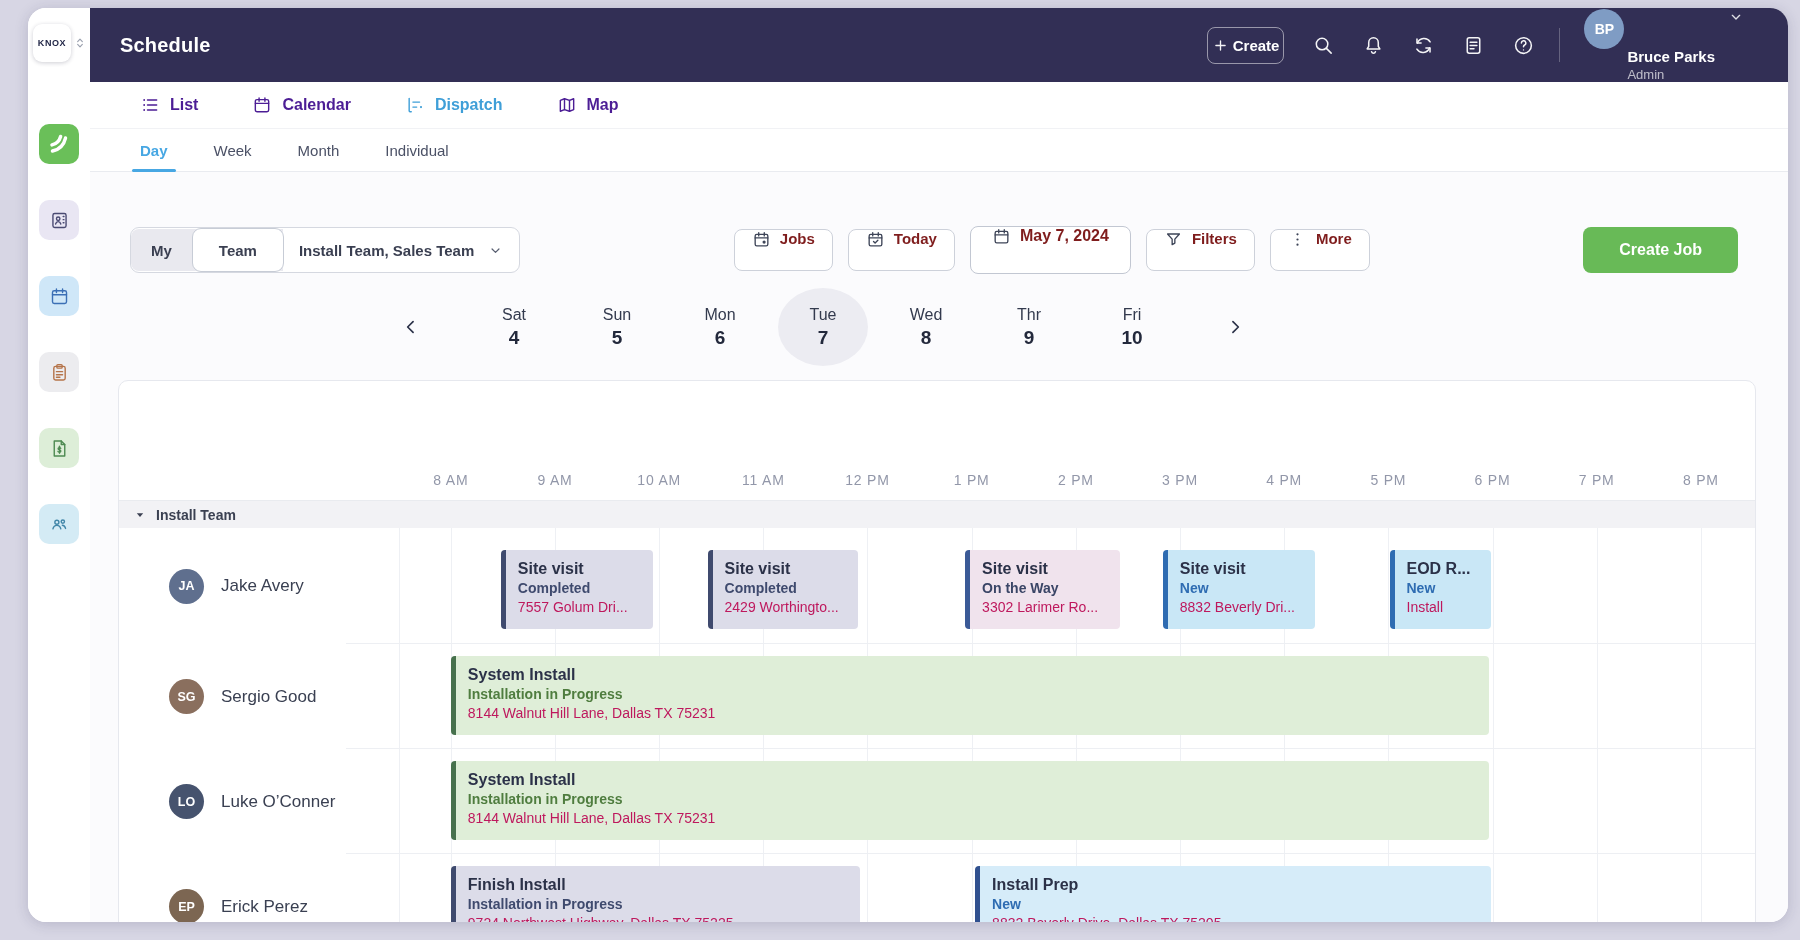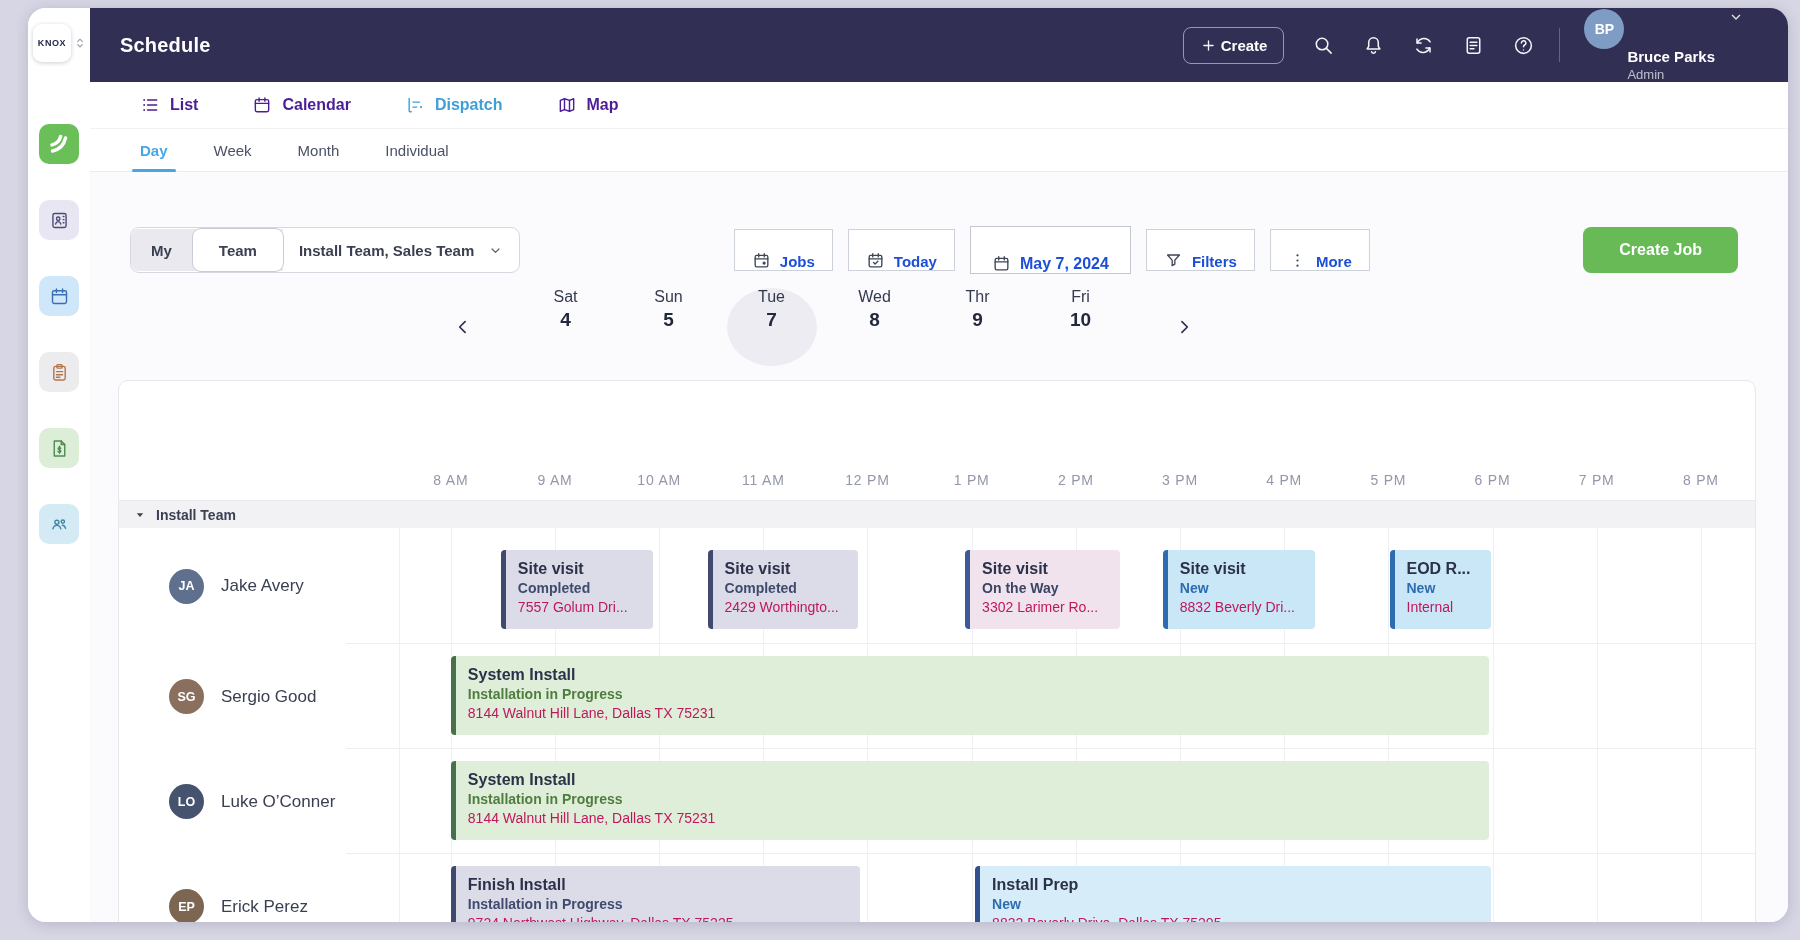--- a/index.html
+++ b/index.html
@@ -12,21 +12,21 @@
   .logo-wrap{position:absolute;top:16px;left:5px;display:flex;align-items:center;gap:2px;}
   .logo-tile{width:38px;height:38px;background:#fff;border-radius:9px;box-shadow:0 1px 4px rgba(30,30,60,.22);display:flex;align-items:center;justify-content:center;font-size:9px;font-weight:800;color:#232848;letter-spacing:.6px;}
   .logo-chev{color:#9aa0ae;display:flex;}
   .side-nav{position:absolute;top:116px;left:0;right:0;display:flex;flex-direction:column;align-items:center;gap:36px;}
   .side-tile{width:40px;height:40px;border-radius:10px;display:flex;align-items:center;justify-content:center;cursor:pointer;}
 
   
   .topbar{position:absolute;left:62px;right:0;top:0;height:74px;background:#322f55;display:flex;align-items:center;color:#fff;z-index:5;}
   .tb-title{margin-left:30px;font-size:20px;font-weight:700;letter-spacing:.2px;}
   .tb-spacer{flex:1;}
-  .tb-create{display:flex;align-items:center;gap:4px;border:1px solid rgba(255,255,255,.5);border-radius:8px;padding:9px 16px;font-size:15px;font-weight:600;margin-right:28px;cursor:pointer;}
+  .tb-create{display:flex;align-items:center;gap:4px;border:1px solid rgba(255,255,255,.5);border-radius:8px;padding:9px 4px;font-size:15px;font-weight:600;margin-right:28px;cursor:pointer;}
   .tb-icons{display:flex;gap:27px;align-items:center;margin-right:24px;}
   .tb-iconbtn{color:#fff;opacity:.95;display:flex;cursor:pointer;}
   .tb-divider{width:1px;height:34px;background:rgba(255,255,255,.25);margin-right:24px;}
   .tb-user{display:flex;align-items:flex-start;gap:3px;margin-right:44px;cursor:pointer;}
   .tb-avatar{width:40px;height:40px;border-radius:50%;background:#7f9cc4;display:flex;align-items:center;justify-content:center;font-weight:700;font-size:14px;color:#fff;}
   .tb-usertext{display:flex;flex-direction:column;gap:2px;}
   .tb-name{font-size:15px;font-weight:700;margin-top:39px;}
   .tb-role{font-size:13px;color:rgba(255,255,255,.68);}
   .tb-chev{color:rgba(255,255,255,.85);display:flex;margin-left:10px;}
 
@@ -41,28 +41,28 @@
   .subtab.active::after{content:"";position:absolute;left:-8px;right:-8px;bottom:-1px;height:3px;background:#47a7e3;border-radius:2px;}
 
   .controls{margin-top:54px;display:flex;align-items:center;padding:0 50px 0 40px;}
   .ctl-center{flex:1;display:flex;justify-content:center;gap:15px;align-items:center;}
   .scope{display:flex;align-items:center;height:44px;border:1px solid #d5d8e0;border-radius:9px;background:#fff;}
   .seg{background:#e9e9ef;height:42px;border-radius:8px 0 0 8px;display:flex;align-items:center;}
   .opt{padding:0 20px;font-size:15px;color:#3a3f51;font-weight:600;height:100%;display:flex;align-items:center;cursor:pointer;}
   .opt.sel{background:#fff;border:1px solid #c7ccd6;border-radius:9px;height:44px;box-sizing:border-box;padding:0 26px;font-weight:700;margin-right:-1px;}
   .team-sel{display:flex;align-items:center;gap:14px;padding:0 16px;font-size:15px;color:#3a3f51;font-weight:600;cursor:pointer;}
   .team-sel .chev{color:#5a6072;display:flex;}
-  .ctl-btn{display:flex;align-items:flex-end;gap:9px;height:40px;padding:0 17px;border:1px solid #cdd1da;border-radius:0;background:#fff;font-size:15px;color:#1d4ed8;font-weight:600;cursor:pointer;}
+  .ctl-btn{display:flex;align-items:flex-start;gap:9px;height:40px;padding:0 17px;border:1px solid #cdd1da;border-radius:8px;background:#fff;font-size:15px;color:#7f1d1d;font-weight:600;cursor:pointer;}
   .ctl-btn .ci{color:#3e4558;display:flex;}
   .ctl-btn.date{height:46px;padding:0 21px;border-color:#c2c7d2;font-size:16px;}
   .create-job{height:46px;padding:0 36px;background:#68ba57;color:#fff;border-radius:8px;font-size:16px;font-weight:600;display:flex;align-items:center;cursor:pointer;}
 
   .day-strip{margin-top:12px;height:82px;display:flex;align-items:center;justify-content:center;gap:13px;transform:translateX(-116px);}
   .ds-arrow{width:38px;height:38px;display:flex;align-items:center;justify-content:center;color:#2b3148;cursor:pointer;margin:0 26px;}
-  .day-cell{width:90px;height:78px;display:flex;flex-direction:column;align-items:center;justify-content:flex-start;gap:3px;border-radius:50%;cursor:pointer;}
+  .day-cell{width:90px;height:78px;display:flex;flex-direction:column;align-items:center;justify-content:center;gap:3px;border-radius:50%;cursor:pointer;}
   .day-cell.selected{background:#ececf2;}
   .dow{font-size:16px;color:#333a4e;font-weight:500;}
   .ddate{font-size:19px;color:#23293c;font-weight:700;}
 
   
   .panel{margin:12px 0 0 28px;width:1638px;height:640px;background:#fff;border:1px solid #e6e8ee;border-radius:10px;position:relative;overflow:hidden;box-sizing:border-box;}
   .time-header{position:relative;height:119px;}
   .ticks{position:absolute;left:227px;right:0;top:0;bottom:0;}
   .tick{position:absolute;bottom:12px;transform:translateX(-50%);font-size:14px;color:#9297a9;letter-spacing:.8px;white-space:nowrap;}
   .group-bar{height:27px;background:#f2f2f5;border-top:1px solid #e9ebef;display:flex;align-items:center;gap:9px;padding-left:14px;font-size:14px;color:#3b4152;font-weight:600;}
@@ -340,20 +340,24 @@
             </svg>
           </div>
           <div class="day-cell">
             <div class="dow">Sat</div>
             <div class="ddate">4</div>
           </div>
           <div class="day-cell">
             <div class="dow">Sun</div>
             <div class="ddate">5</div>
           </div>
+          <div class="day-cell">
+            <div class="dow">Mon</div>
+            <div class="ddate">6</div>
+          </div>
           <div class="day-cell selected">
             <div class="dow">Tue</div>
             <div class="ddate">7</div>
           </div>
           <div class="day-cell">
             <div class="dow">Wed</div>
             <div class="ddate">8</div>
           </div>
           <div class="day-cell">
             <div class="dow">Thr</div>
@@ -435,21 +439,21 @@
                   <div class="jd">3302 Larimer Ro...</div>
                 </div>
                 <div class="job" style="left: 57.97%; width: 10.77%; background: rgb(201, 231, 246); border-left-color: rgb(46, 108, 178);">
                   <div class="jt">Site visit</div>
                   <div class="js" style="color: rgb(46, 108, 178);">New</div>
                   <div class="jd">8832 Beverly Dri...</div>
                 </div>
                 <div class="job" style="left: 74.06%; width: 7.23%; background: rgb(201, 231, 246); border-left-color: rgb(46, 108, 178);">
                   <div class="jt">EOD R...</div>
                   <div class="js" style="color: rgb(46, 108, 178);">New</div>
-                  <div class="jd">Internal</div>
+                  <div class="jd">Install</div>
                 </div>
               </div>
             </div>
             <div class="grid-row">
               <div class="names">
                 <div class="avatar" style="background: rgb(138, 111, 94);">SG</div>
                 <div class="pname">Sergio Good</div>
               </div>
               <div class="lane">
                 <div class="job" style="left: 7.44%; width: 73.71%; background: rgb(223, 238, 216); border-left-color: rgb(71, 113, 77);">

